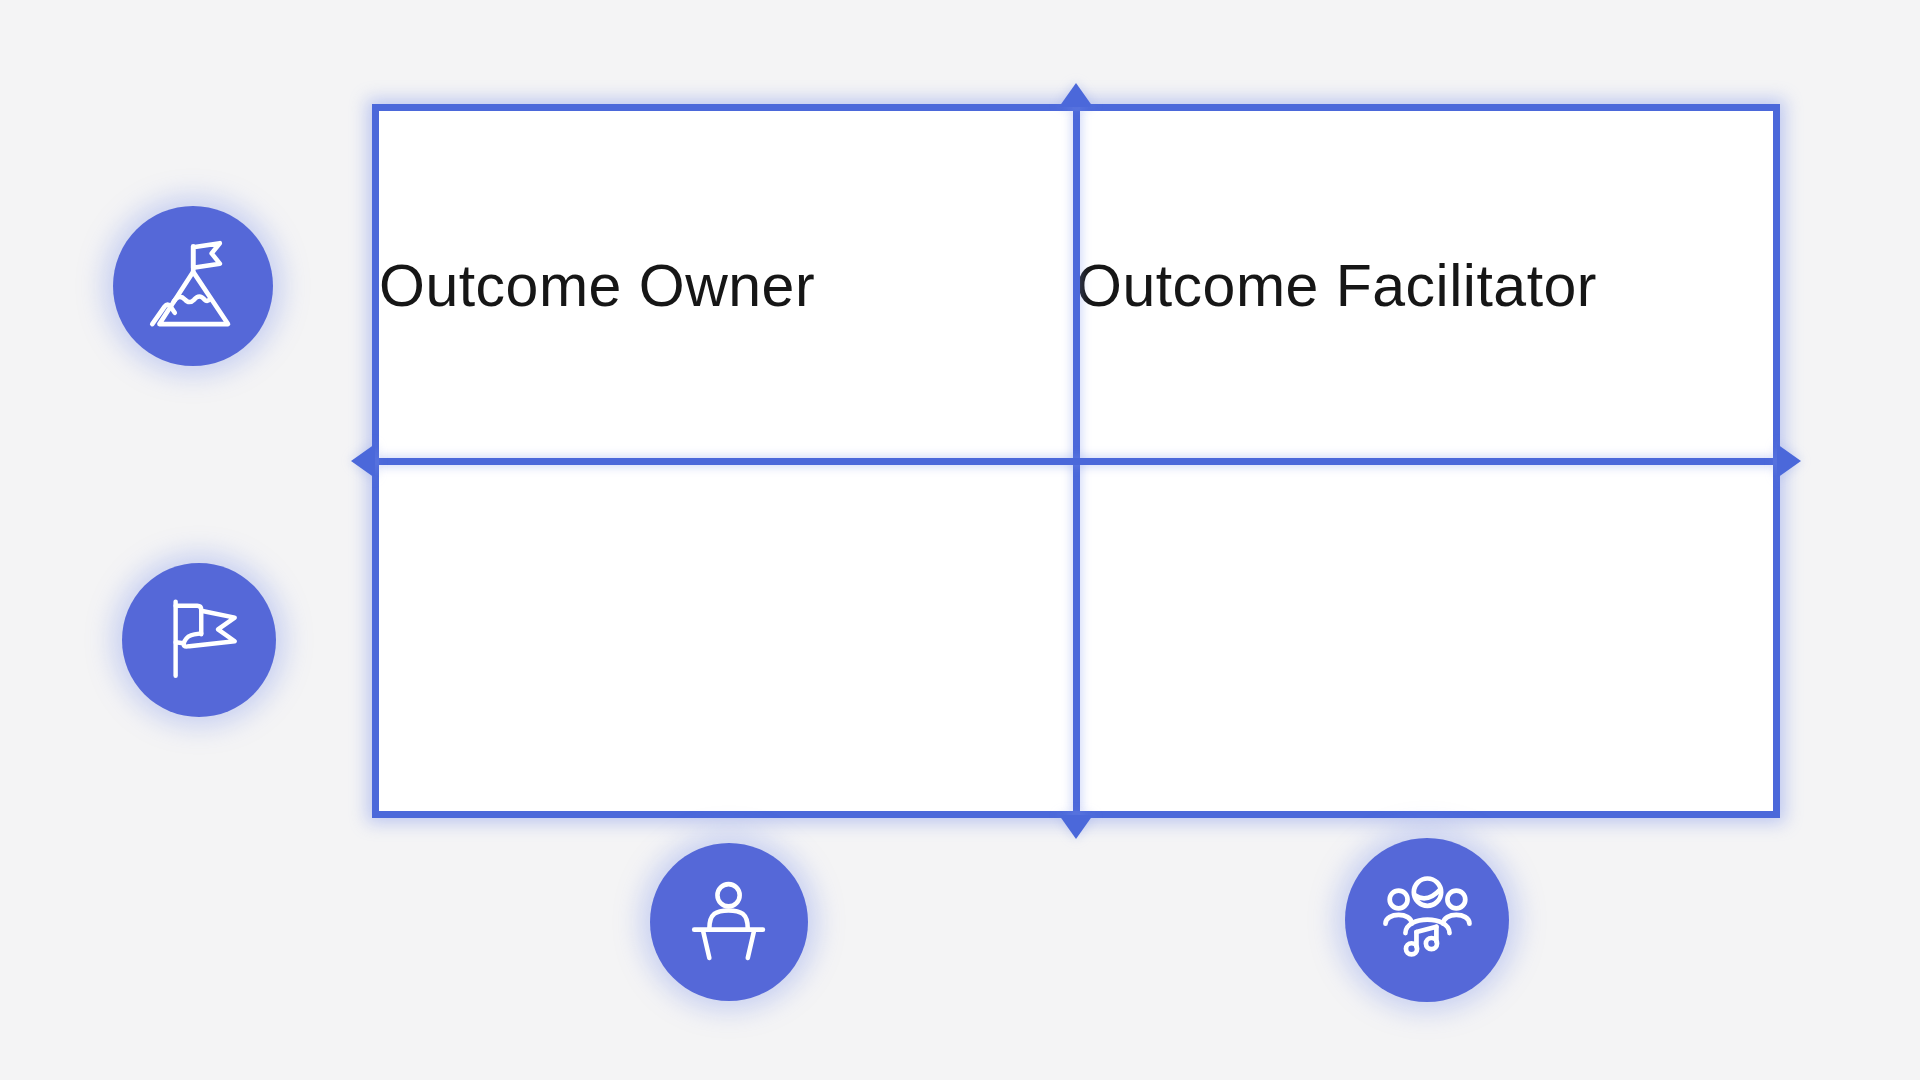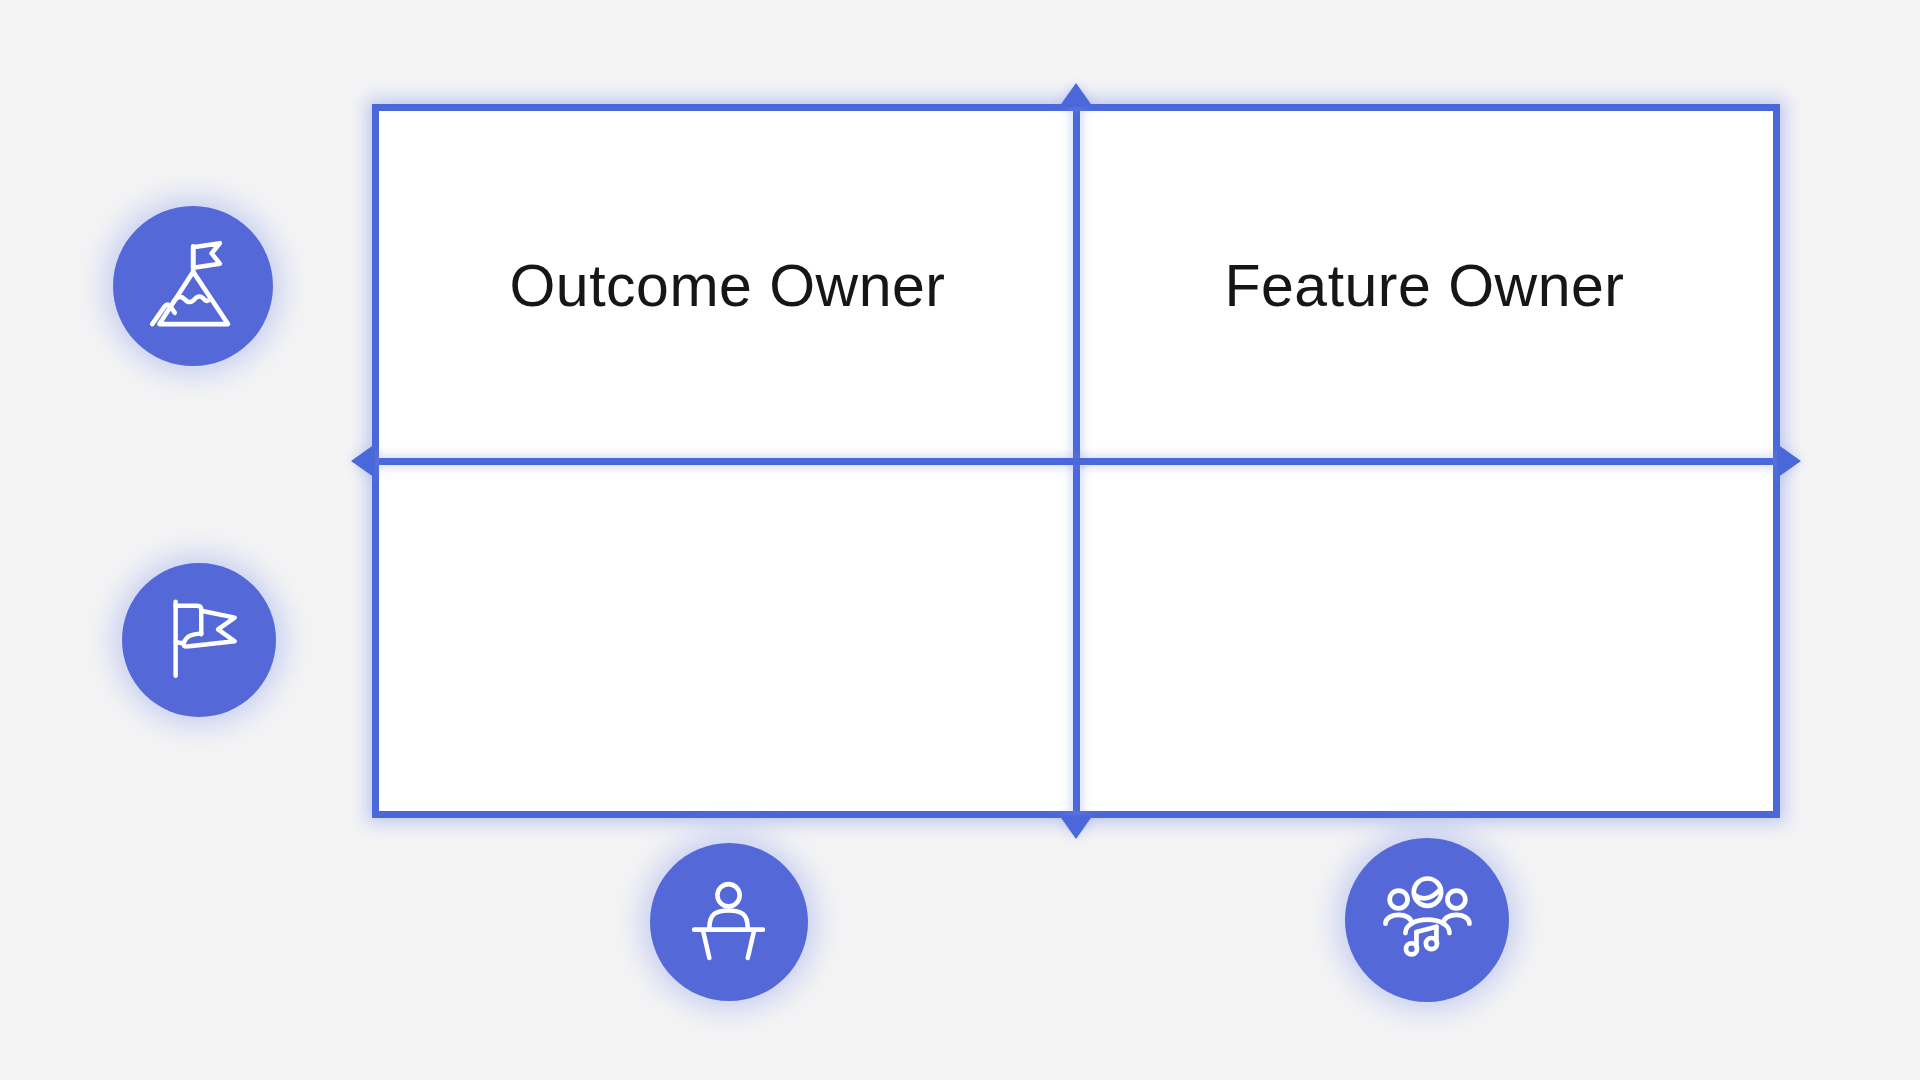--- a/index.html
+++ b/index.html
@@ -23,21 +23,21 @@
     position:absolute;
     left:372px;top:104px;width:1408px;height:714px;
     background:#ffffff;
     border:7px solid var(--axis);
     box-shadow:0 0 16px 5px var(--glow);
     display:grid;
     grid-template-columns:1fr 1fr;
     grid-template-rows:1fr 1fr;
   }
   .quad{
-    display:flex;align-items:center;justify-content:center;
+    display:flex;align-items:center;
     background:#ffffff;
   }
   .quad-label{
     font-size:59px;
     line-height:1.1;
     color:var(--text);
     letter-spacing:.5px;
     white-space:nowrap;
   }
   .axis{position:absolute;background:var(--axis);box-shadow:0 0 10px 2px var(--glow-soft);}
@@ -87,21 +87,21 @@
 </head>
 <body>
 
 <div class="canvas">
 
   <div class="matrix">
     <div class="quad">
       <span class="quad-label">Outcome Owner</span>
     </div>
     <div class="quad">
-      <span class="quad-label">Feature Owner</span>
+      <span class="quad-label">Outcome Facilitator</span>
     </div>
 
     <div class="axis v"></div>
     <div class="axis h"></div>
 
     <div class="arrow up"></div>
     <div class="arrow down"></div>
     <div class="arrow left"></div>
     <div class="arrow right"></div>
   </div>

